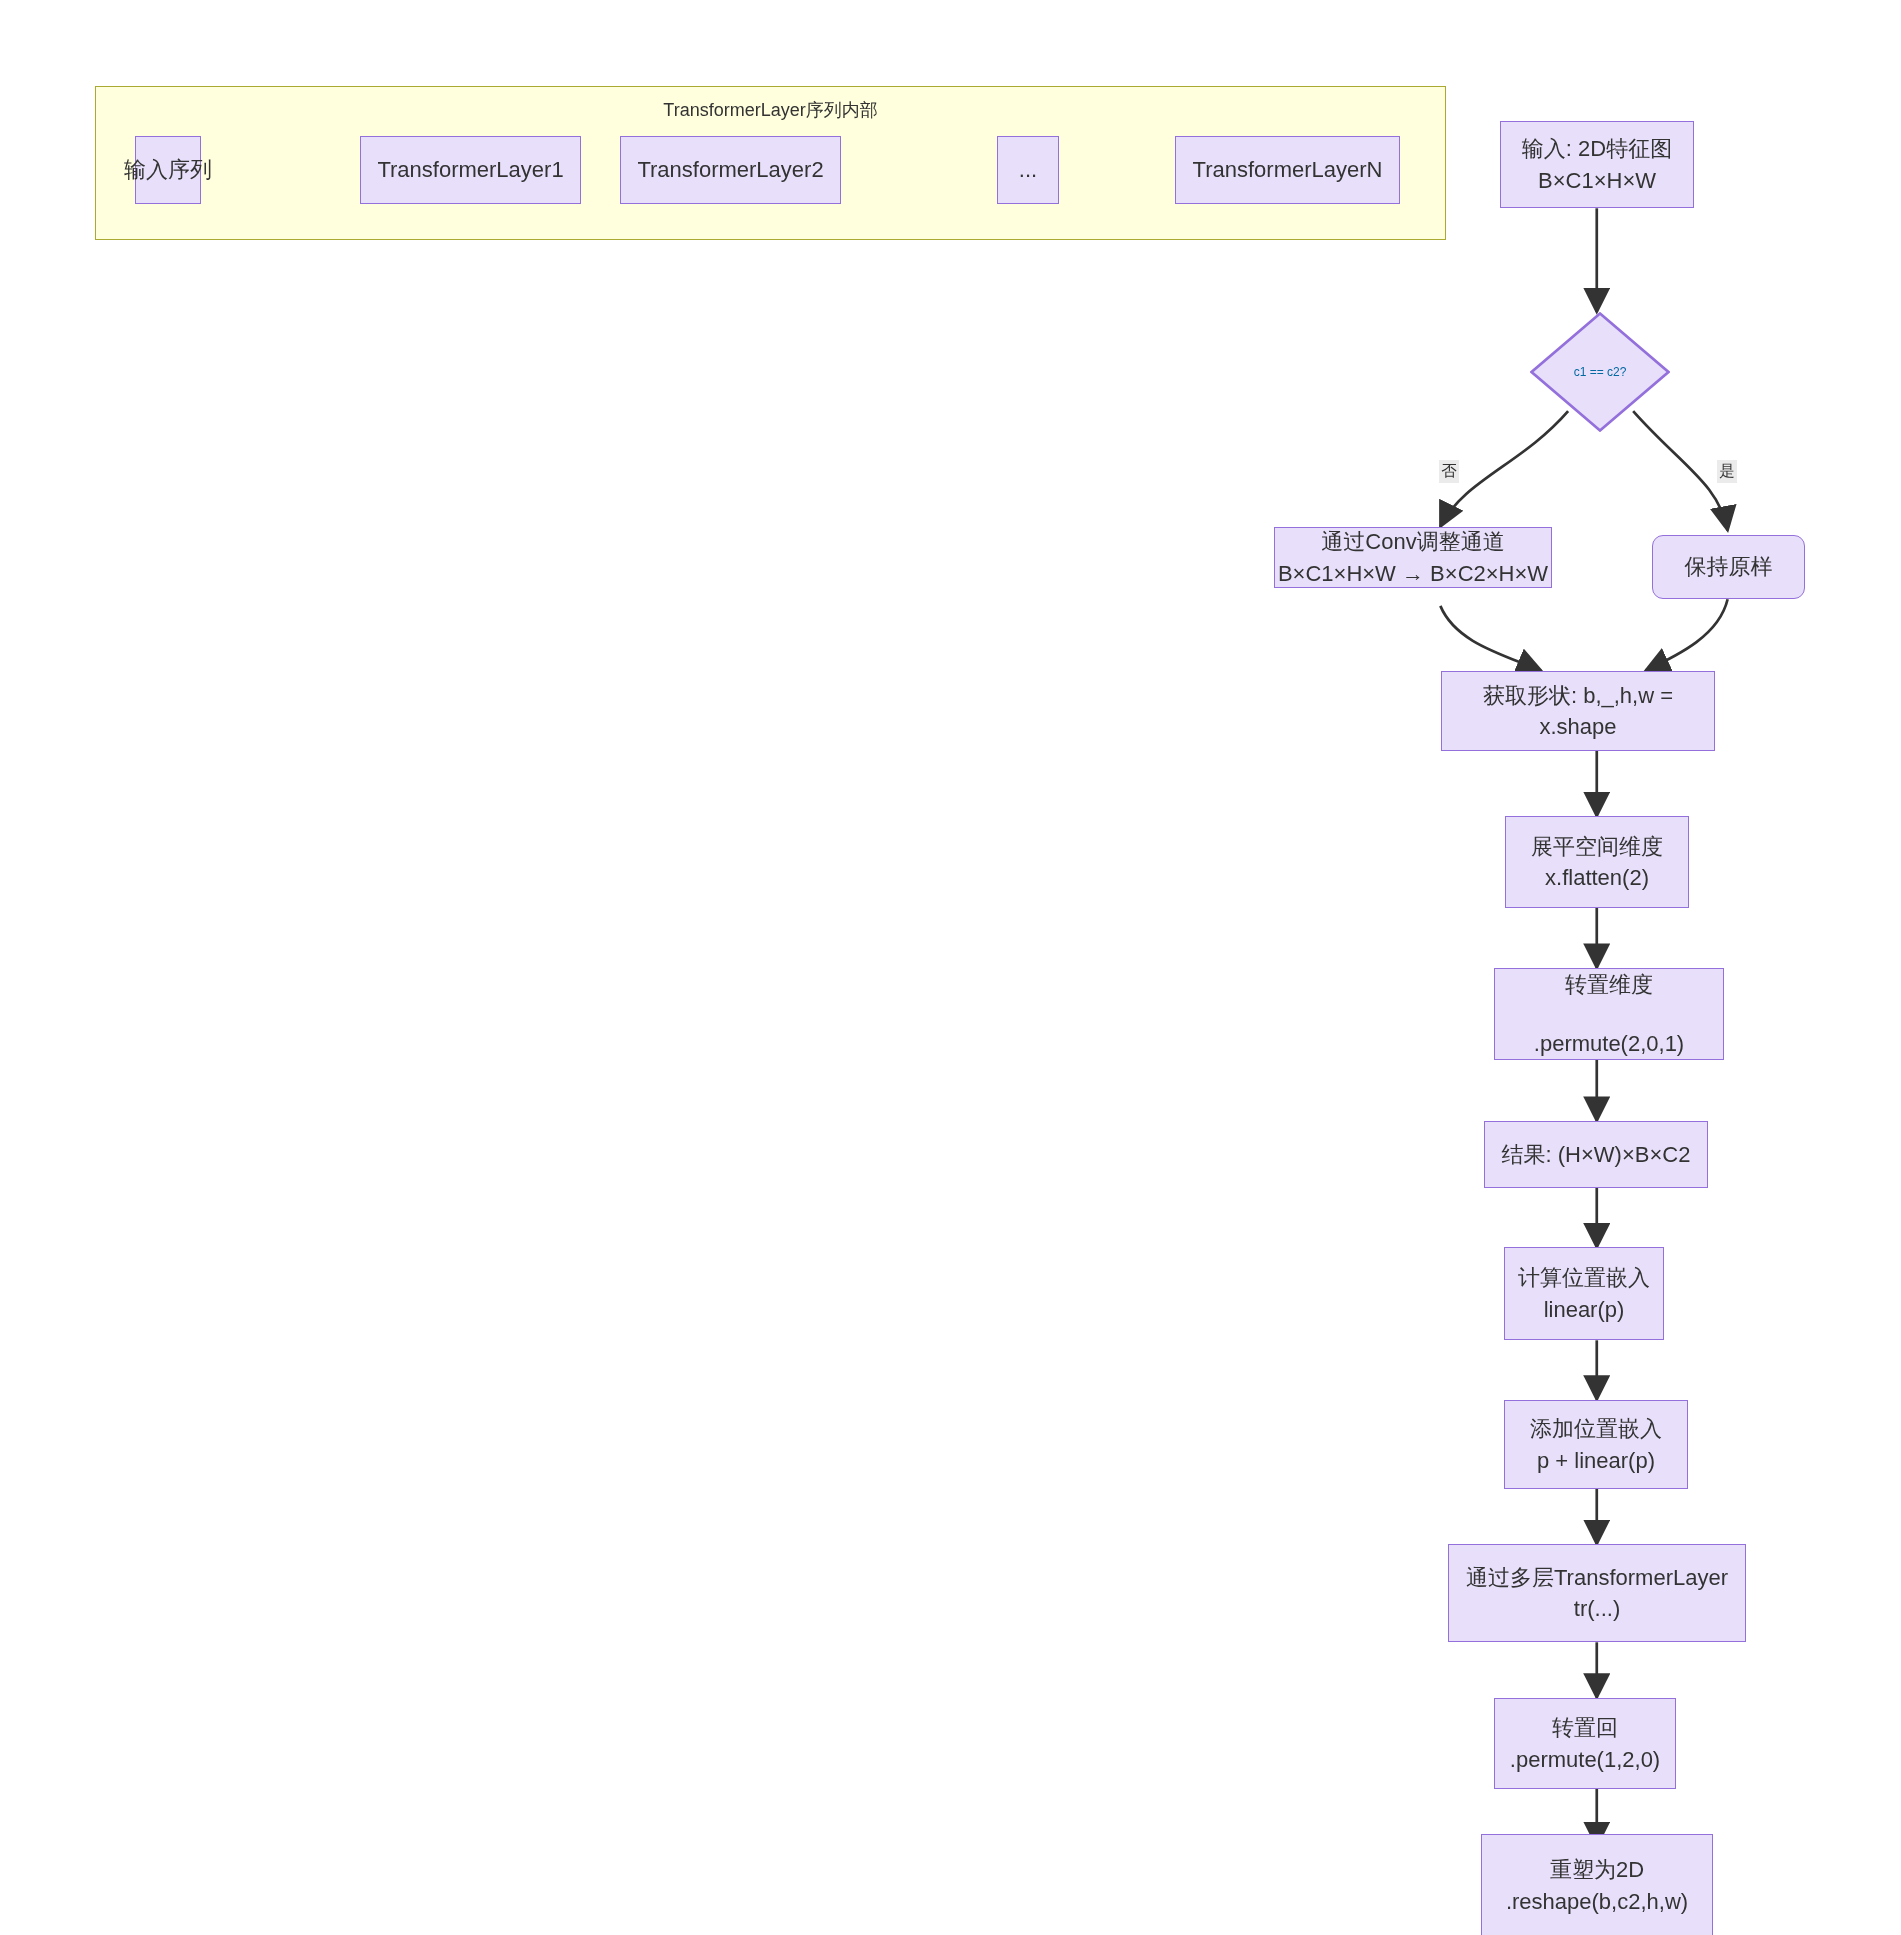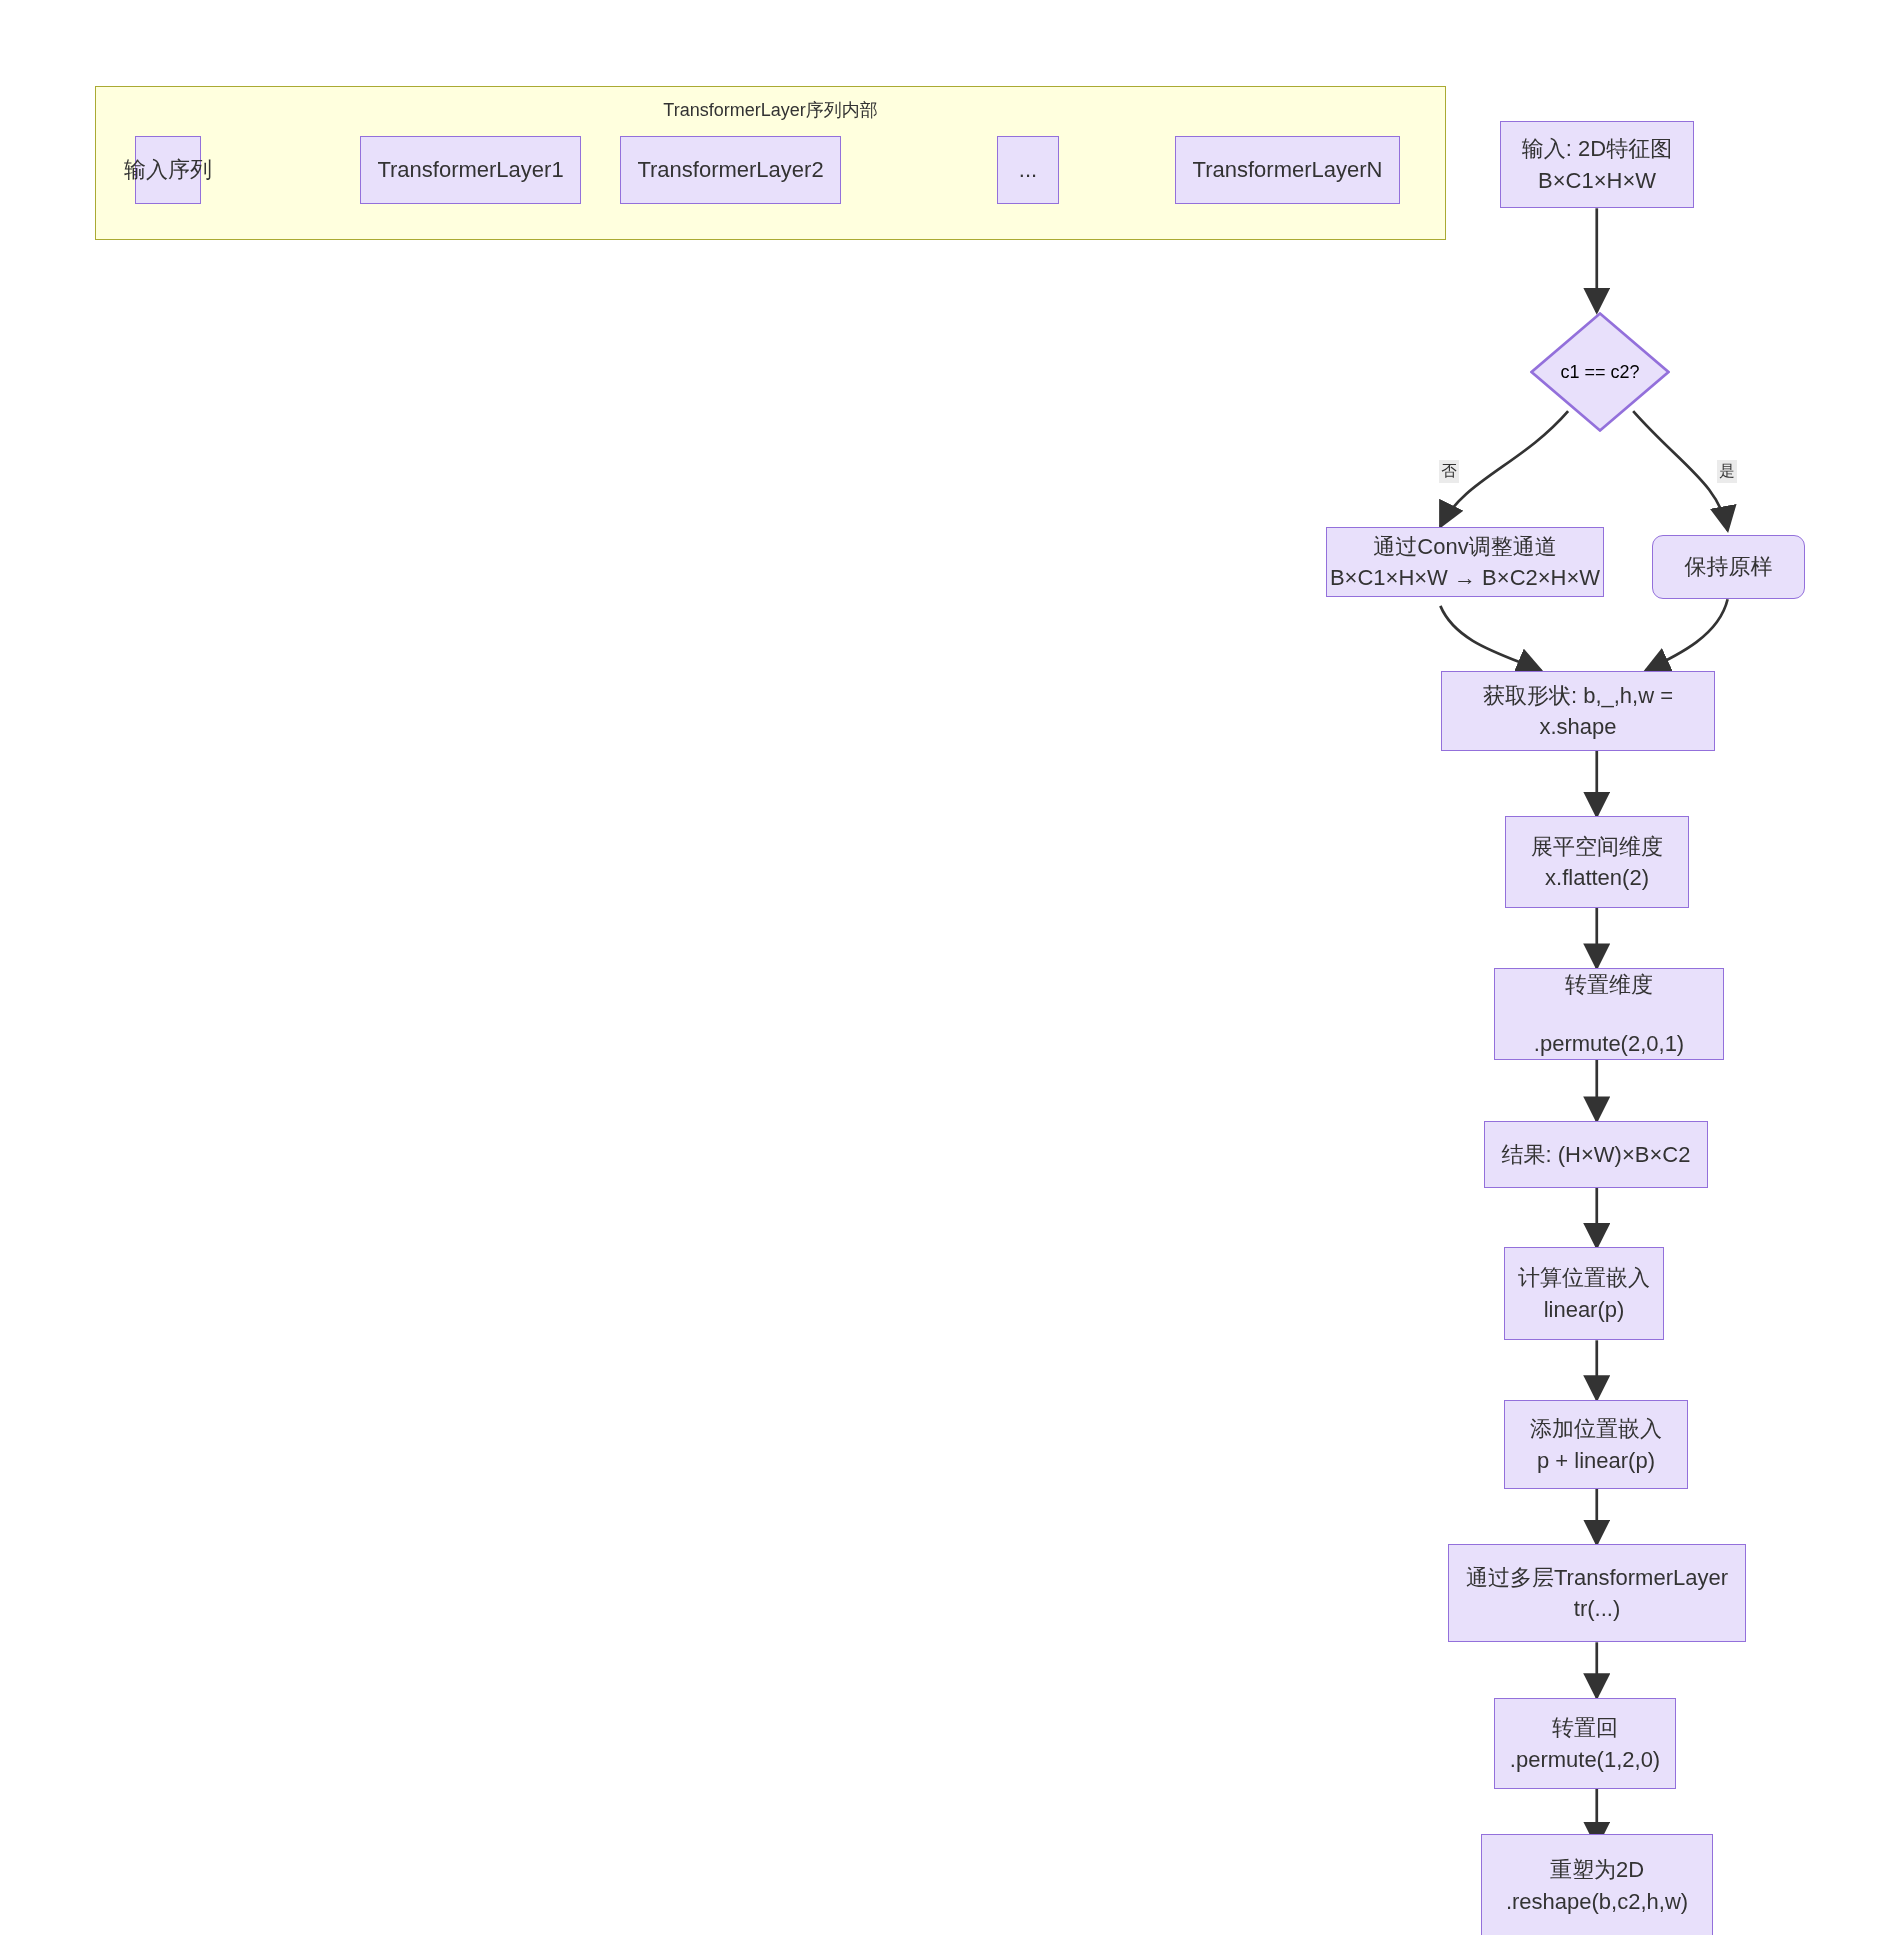--- a/index.html
+++ b/index.html
@@ -70,22 +70,22 @@
     height: 100%;
   }
   .diamond-label {
     position: absolute;
     left: 0; top: 0;
     width: 100%;
     height: 100%;
     display: flex;
     align-items: center;
     justify-content: center;
-    font-size: 18px;
-    color: #000000;
+    font-size: 12px;
+    color: #0369a1;
     white-space: nowrap;
   }
   
   .edge-label {
     position: absolute;
     background: #ebebeb;
     color: #333333;
     font-size: 15.5px;
     line-height: 1.2;
     padding: 2.3px 2.3px;
@@ -164,21 +164,21 @@
   </div>
 
   <div class="edge-label" style="left:1439px; top:460px;">
     <span>否</span>
   </div>
 
   <div class="edge-label" style="left:1717px; top:460px;">
     <span>是</span>
   </div>
 
-  <div class="node" style="left:1326px; top:527px; width:278px; height:70px;justify-content:center;">
+  <div class="node" style="left:1274px; top:527px; width:278px; height:61px;justify-content:center;">
     <span class="ln">通过Conv调整通道</span>
     <span class="ln">B×C1×H×W → B×C2×H×W</span>
   </div>
 
   <div class="node" style="left:1652px; top:535px; width:153px; height:64px;border-radius:11px;">
     <span class="ln">保持原样</span>
   </div>
 
   <div class="node" style="left:1441px; top:671px; width:274px; height:80px;">
     <span class="ln">获取形状: b,_,h,w =</span>

